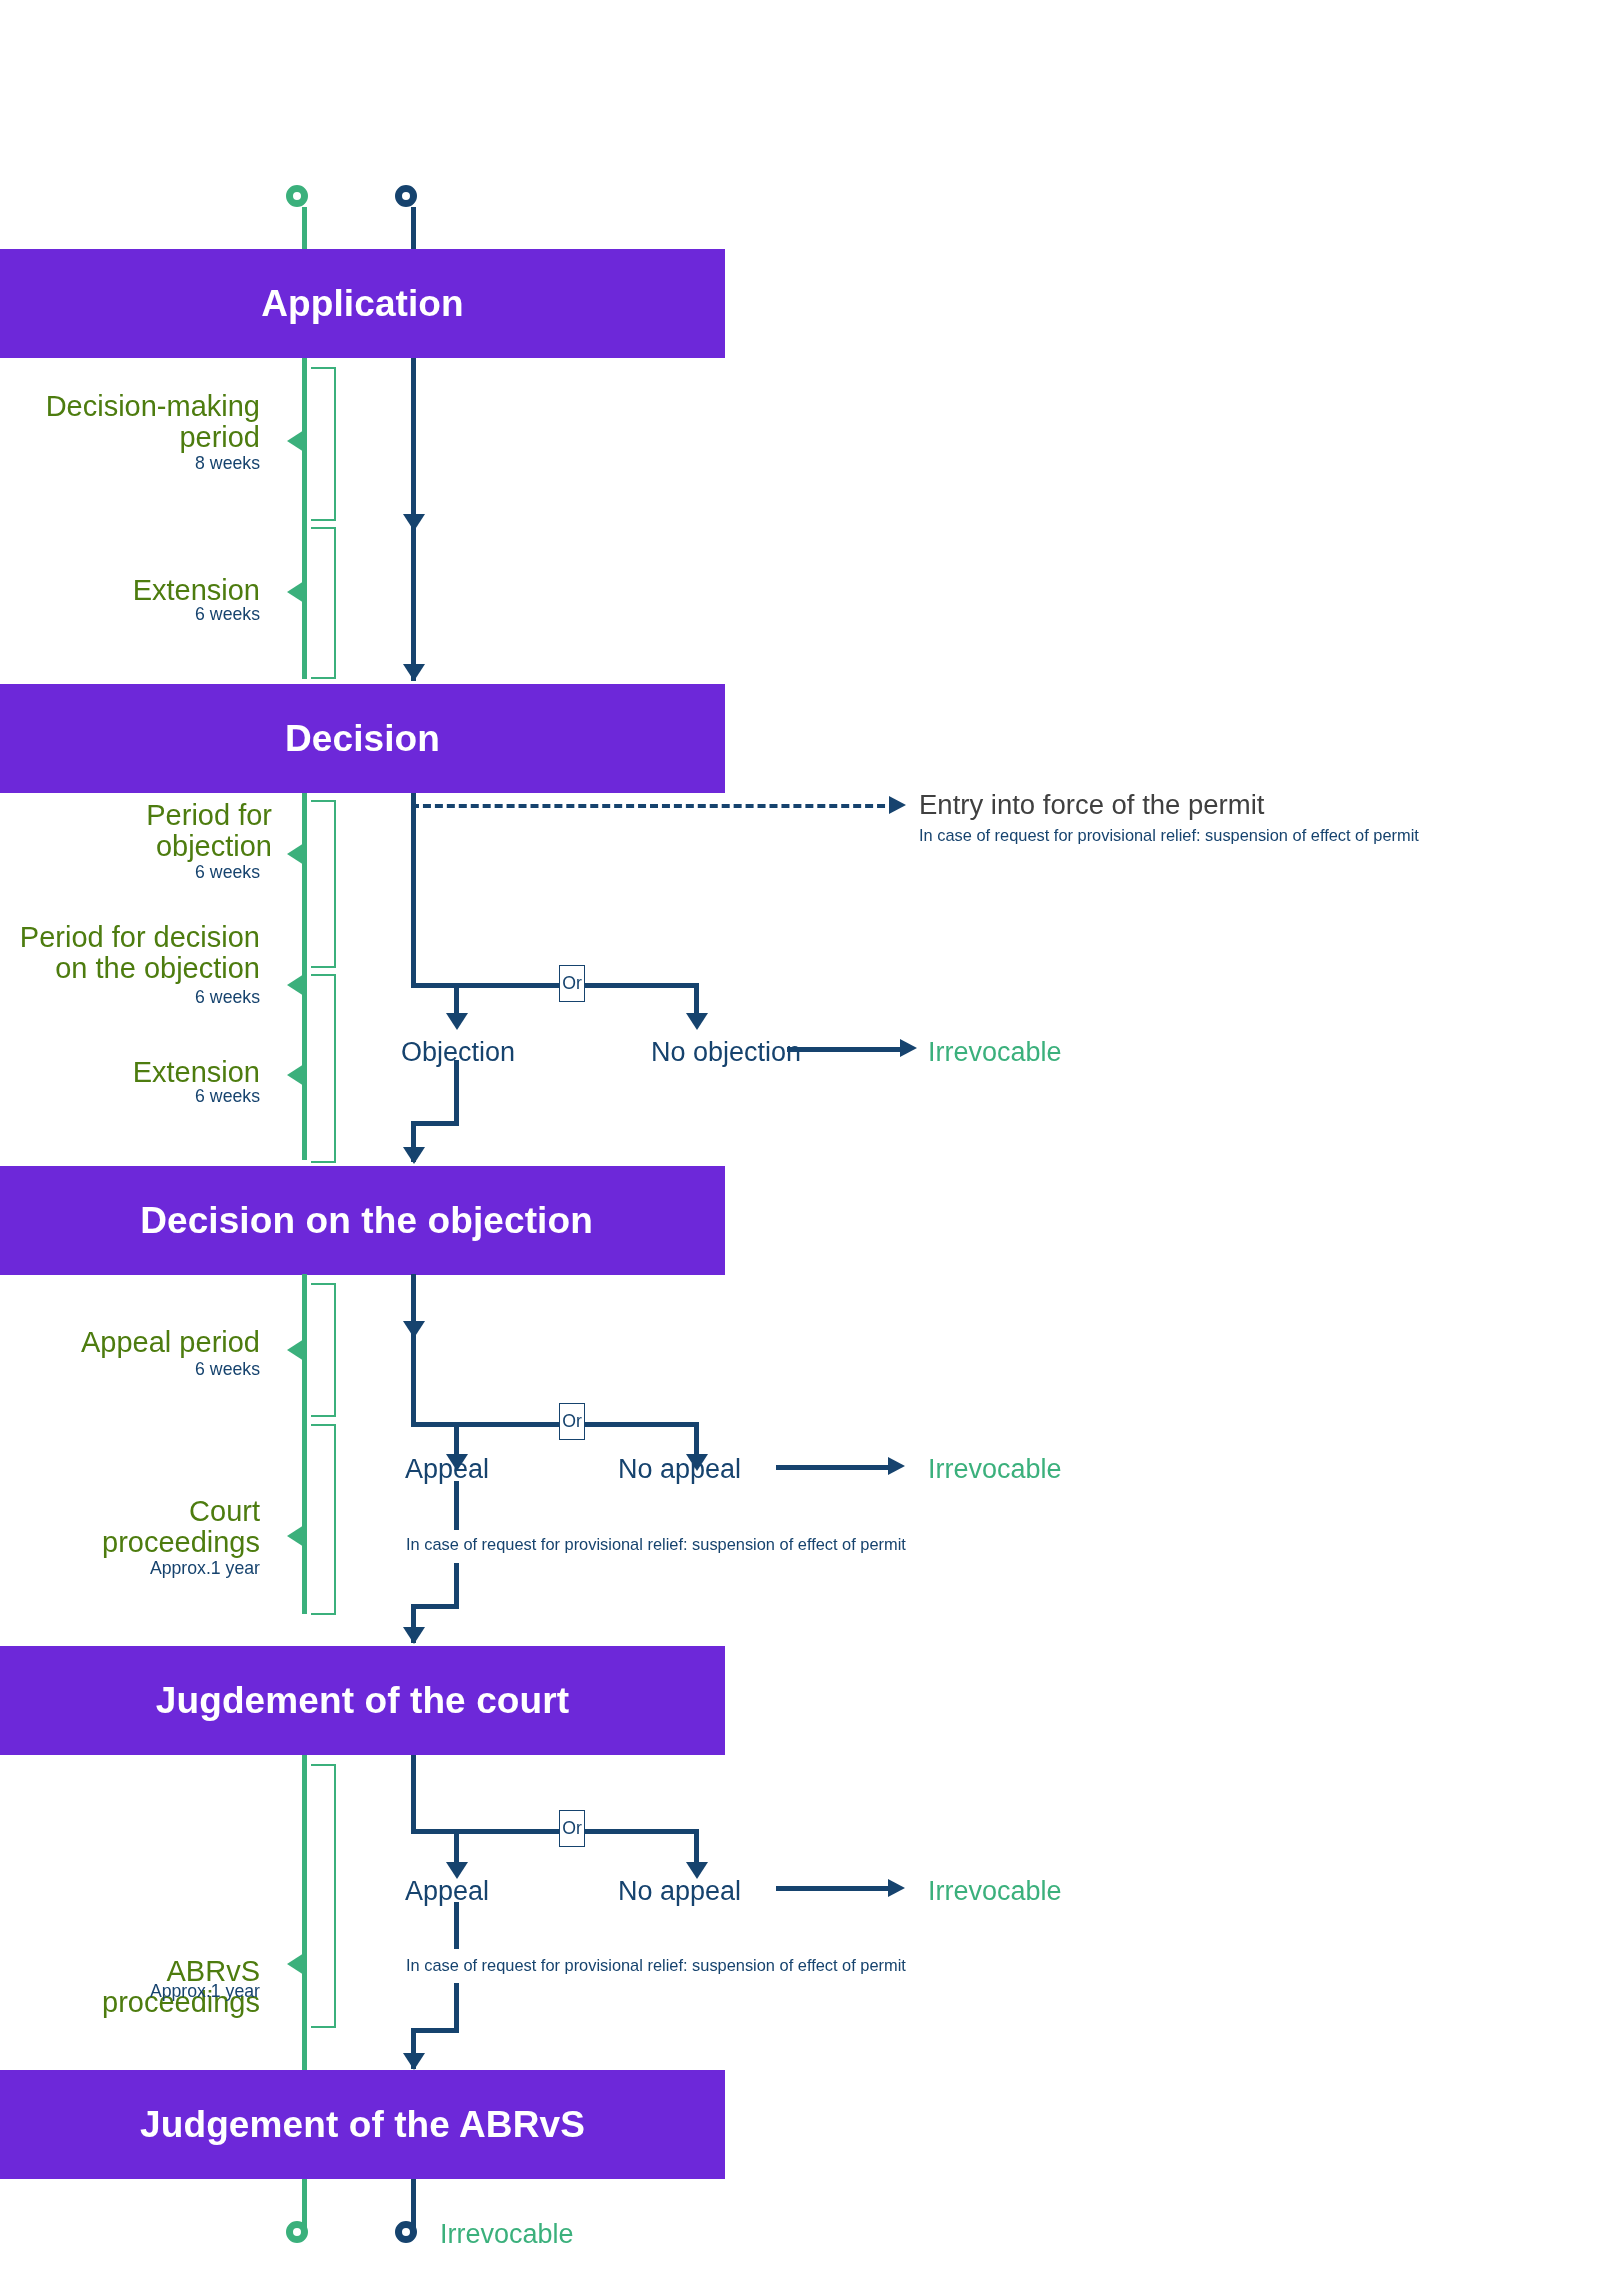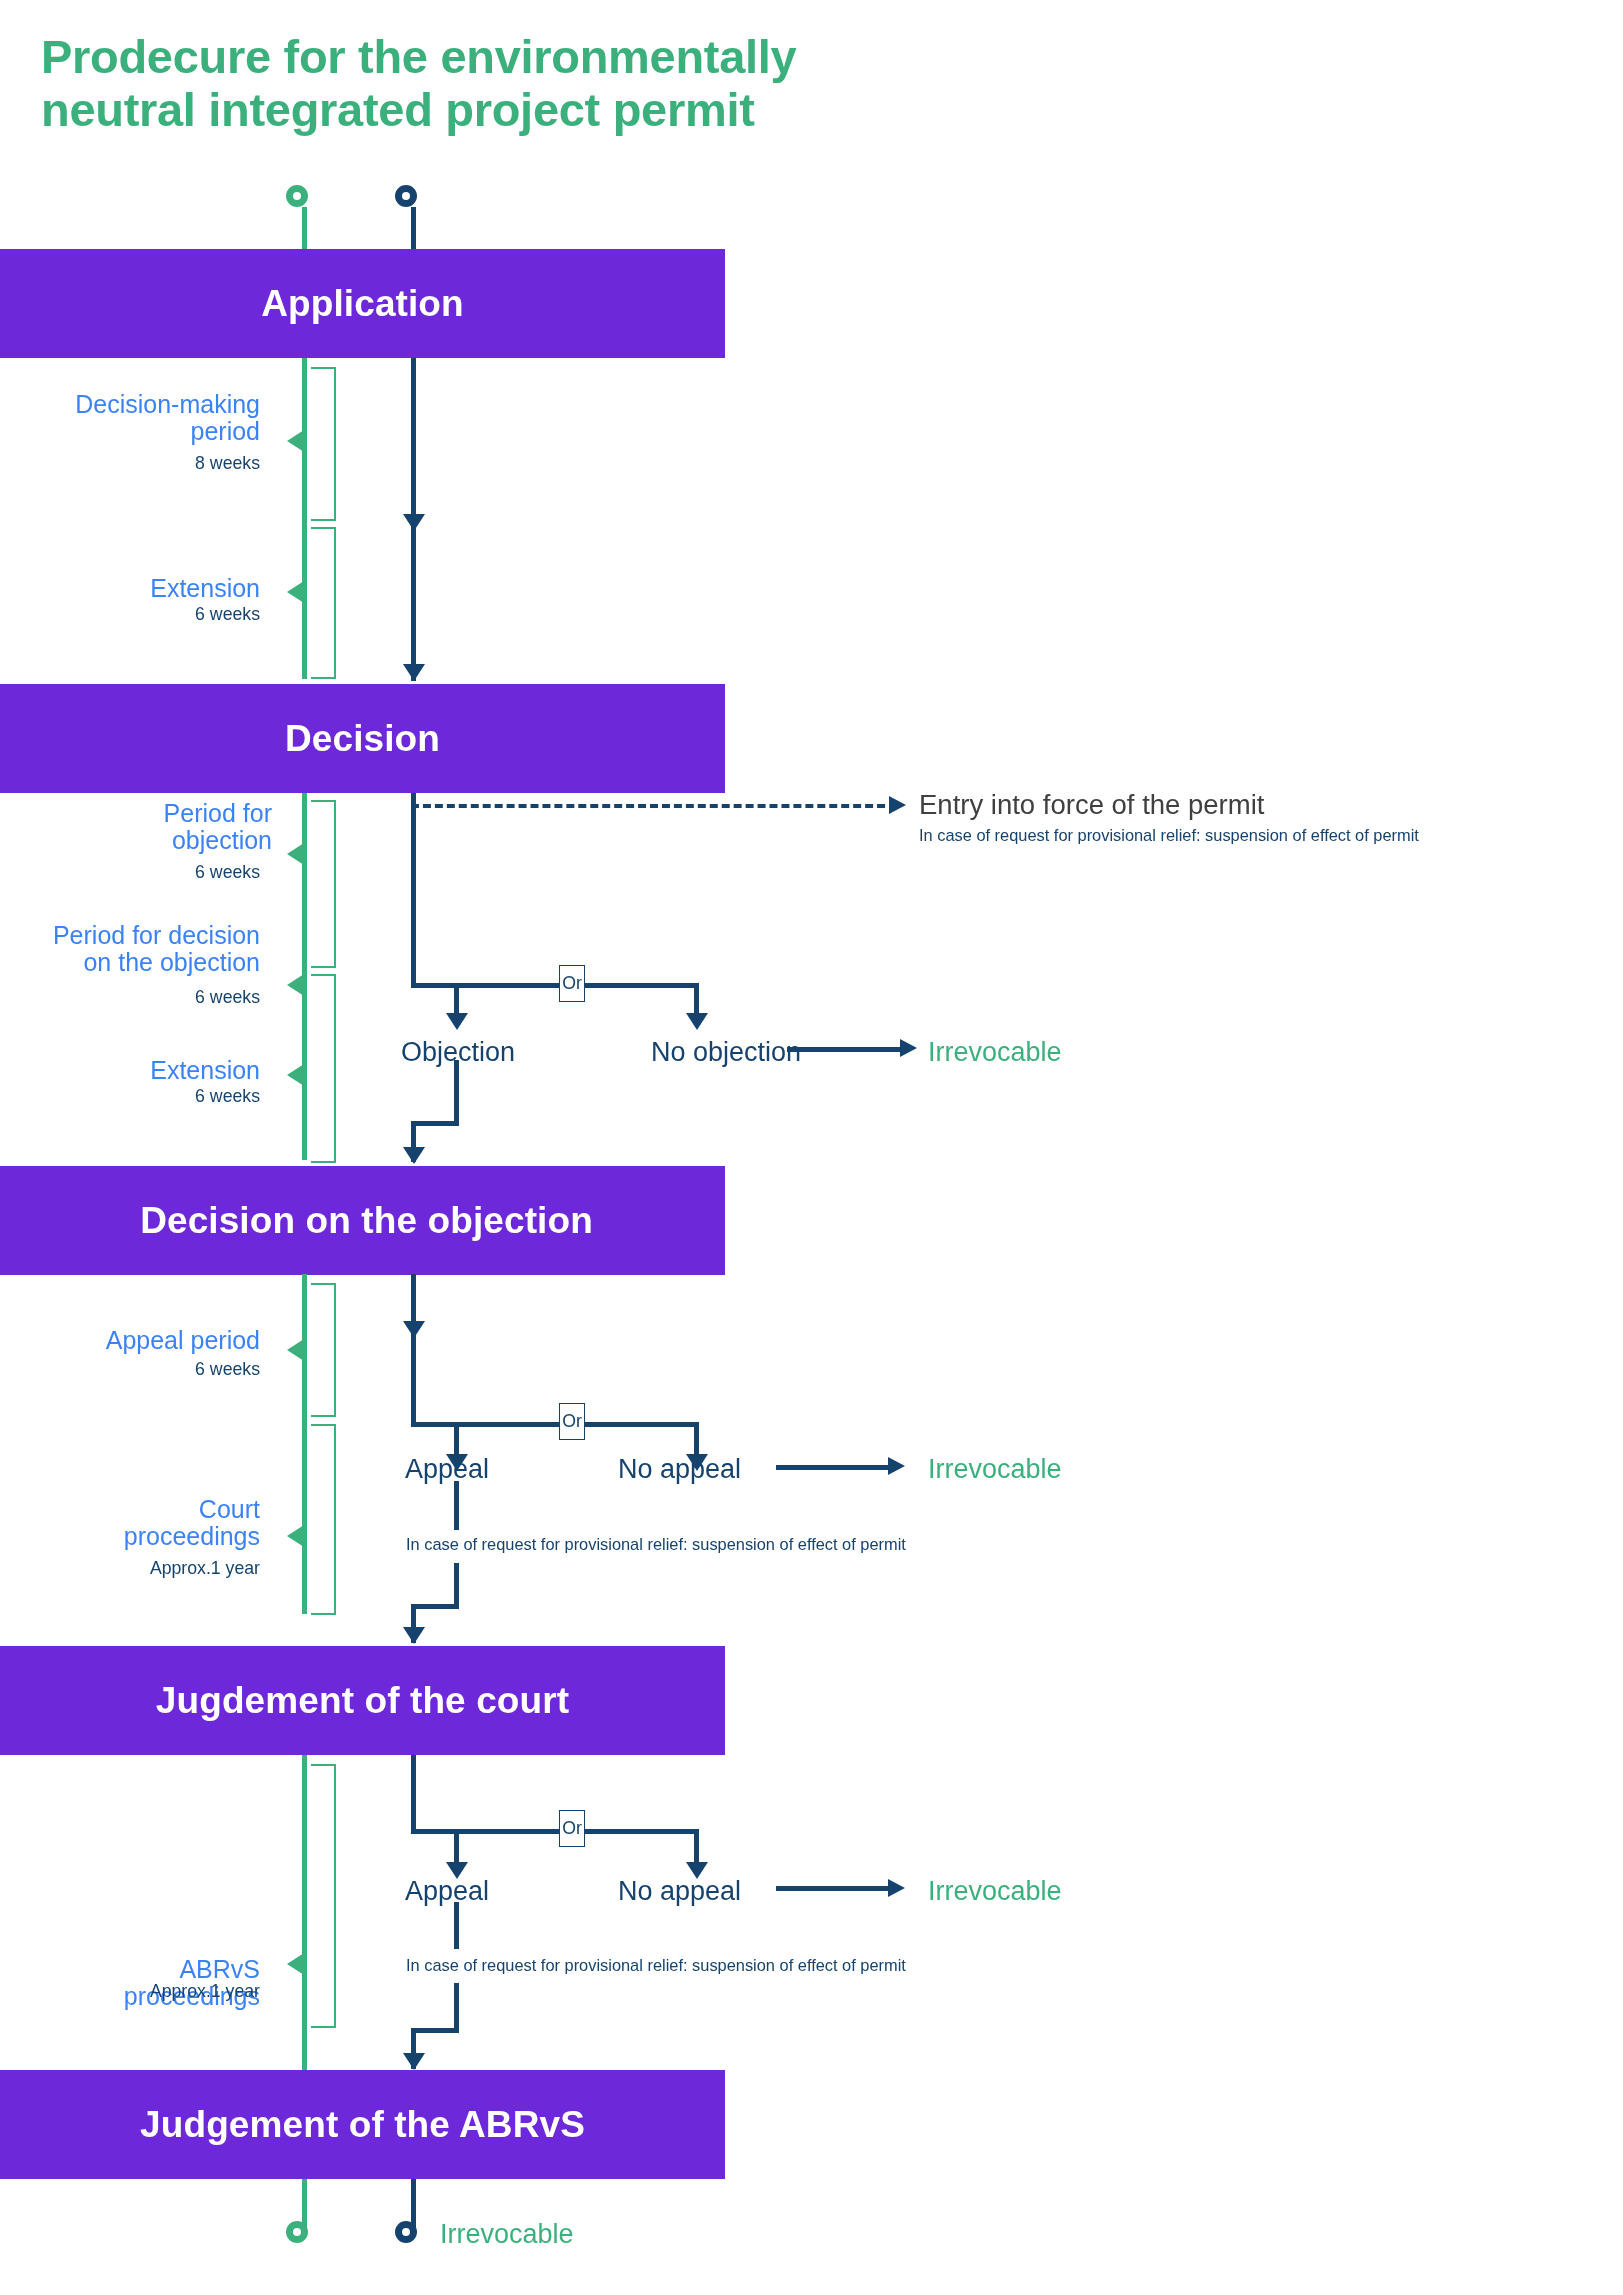--- a/index.html
+++ b/index.html
@@ -67,21 +67,21 @@
   .bracket {
     position:absolute;
     border:2.6px solid #3bb07c;
     border-left:none;
     width:25px;
   }
 
   
   .period-label {
     position:absolute; text-align:right;
-    color:#3b82f6; font-size:25px; line-height:1.06;
+    color:#4d7c0f; font-size:29px; line-height:1.06;
     white-space:pre-line;
   }
   .period-dur {
     position:absolute; text-align:right;
     color:#16436e; font-size:17.7px; line-height:1.1;
   }
 
   
   .flow-label {
     position:absolute; color:#16436e; font-size:27px; white-space:nowrap;
@@ -111,22 +111,20 @@
     position:absolute; width:22px; height:22px; border-radius:50%;
     border:7.2px solid #3bb07c; background:#ffffff;
   }
   .dot.navy { border-color:#16436e; }
 </style>
 </head>
 <body>
 
 <div class="canvas">
 
-  <div id="title">Prodecure for the environmentally
-neutral integrated project permit</div>
 
   <div class="dot" style="left:286px; top:185px;"></div>
   <div class="dot navy" style="left:395px; top:185px;"></div>
 
   <div class="vline green" style="left:302px; top:207px; height:42px;"></div>
 
   <div class="vline" style="left:411px; top:207px; height:42px;"></div>
 
   <div class="bar" style="top:249px; height:109px;">
     <span>Application</span>

